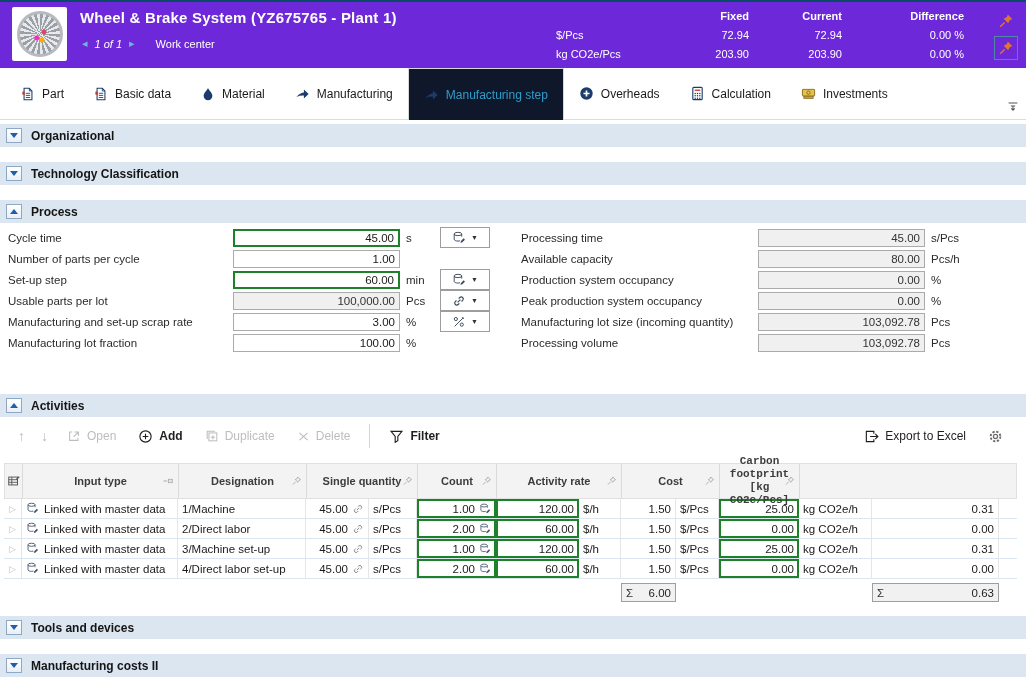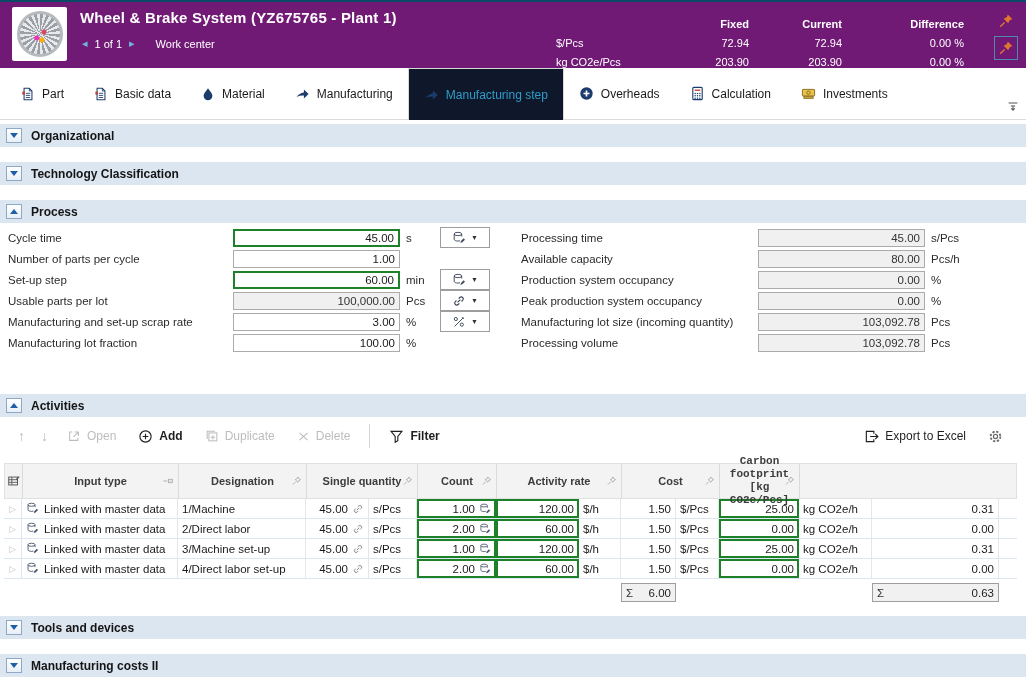--- a/index.html
+++ b/index.html
@@ -1,36 +1,36 @@
 <!DOCTYPE html>
 <html><head>
 <meta charset="utf-8">
 <style>
   * { margin:0; padding:0; box-sizing:border-box; }
   html,body { width:1026px; height:685px; overflow:hidden; background:#fff;
     font-family:"Liberation Sans","DejaVu Sans",sans-serif; color:#222; }
   svg { display:block; }
 
   
-  .hdr { position:relative; height:68px; background:#701a75; color:#fff; }
+  .hdr { position:relative; height:68px; background:#6d28d9; color:#fff; }
   .hdr-top-line { position:absolute; top:0; left:0; right:0; height:2px; background:#0a4a66; }
   .thumb { position:absolute; left:12px; top:7px; width:55px; height:54px; background:#fff; border-radius:2px; display:flex; align-items:center; justify-content:center; }
   .wheel { width:46px; height:46px; border-radius:50%;
     background:
       radial-gradient(circle at 60% 45%, #d46 2px, transparent 3px),
       radial-gradient(circle at 42% 60%, #e3b 2px, transparent 3px),
       radial-gradient(circle at 55% 65%, #fa0 2px, transparent 3px),
       repeating-conic-gradient(#9aa0a6 0 9deg, #e7e9ec 9deg 18deg);
     border:3px solid #b6babf; }
   .hdr-title { position:absolute; left:80px; top:9px; font-size:15px; font-weight:bold; letter-spacing:.2px; }
   .hdr-sub { position:absolute; left:82px; top:37px; font-size:11px; display:flex; align-items:center; gap:7px; }
   .nav-arrow { color:#6db8da; font-size:11px; }
-  .pager { font-size:11px; }
+  .pager { font-size:11px;font-style:italic; }
   .ctx { margin-left:14px; font-size:11px; }
-  .kpi { position:absolute; right:62px; top:14px; display:grid;
+  .kpi { position:absolute; right:62px; top:6px; display:grid;
     grid-template-columns:105px 88px 93px 122px; grid-auto-rows:19px; font-size:11px; align-items:center; }
   .kpi .h { font-weight:bold; text-align:right; }
   .kpi .lab { text-align:left; }
   .kpi .num { text-align:right; }
   .pins { position:absolute; right:8px; top:9px; display:flex; flex-direction:column; gap:3px; align-items:center; }
   .pinbtn { width:24px; height:24px; display:flex; align-items:center; justify-content:center; color:#e0762f; }
   .pinbtn.framed { border:1px solid #4e8aa8; }
 
   
   .tabbar { position:relative; height:52px; background:#fff; border-bottom:1px solid #dcdcdc; display:flex; align-items:stretch; padding-left:6px; }

